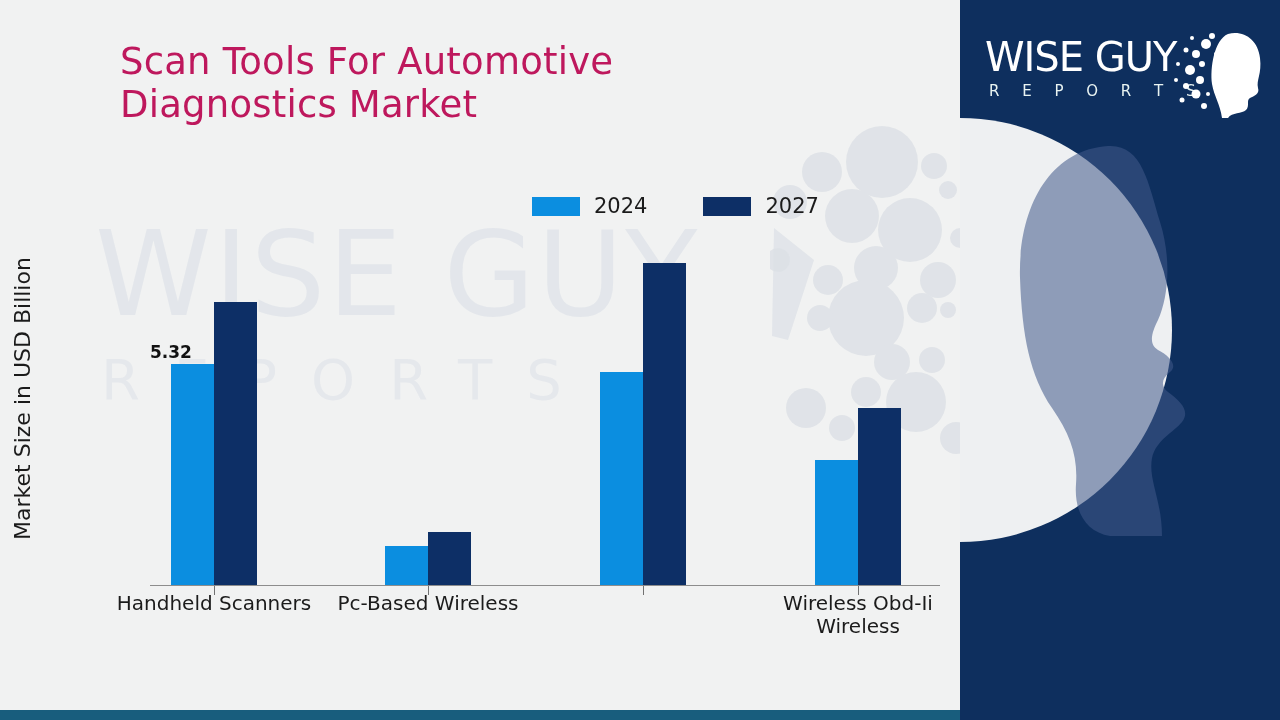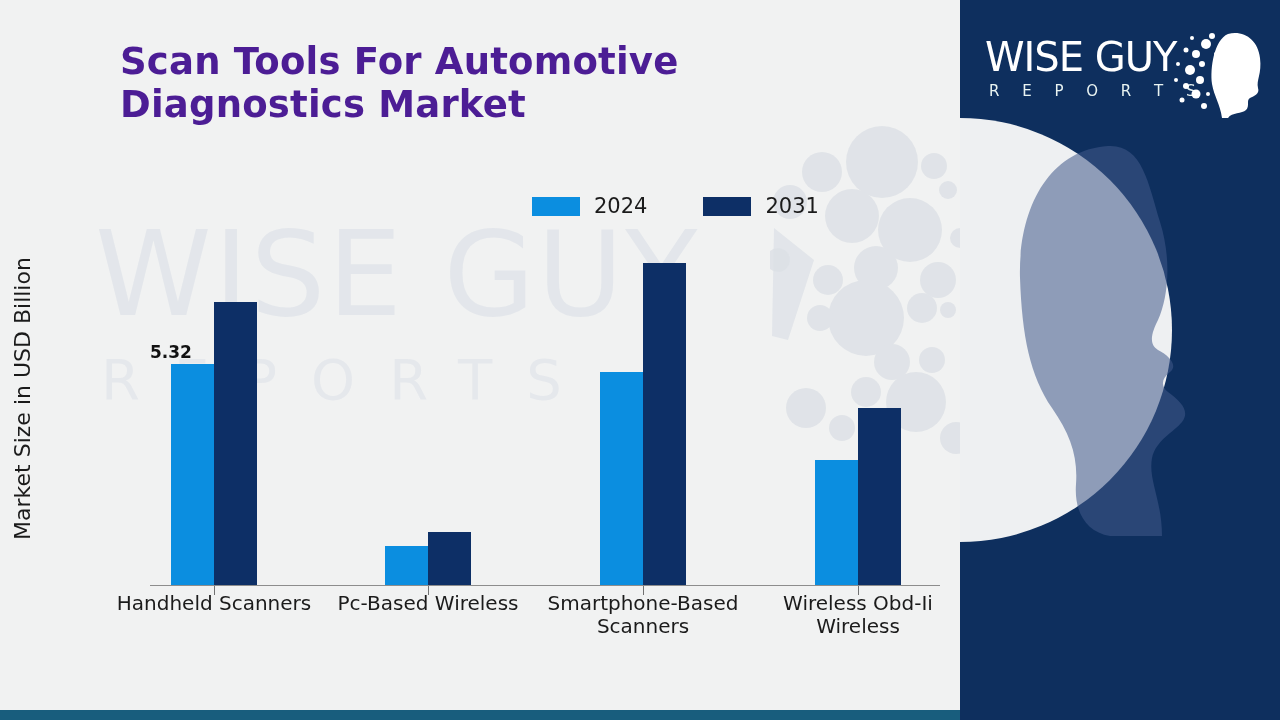--- a/index.html
+++ b/index.html
@@ -41,21 +41,21 @@
   .logo-reports{
     position:absolute;left:4px;top:50px;
     font-size:15px;letter-spacing:9px;color:#e9f4f2;font-weight:400;
     white-space:nowrap;
   }
   .logo-face{position:absolute;left:185px;top:-4px;width:95px;height:96px;}
 
   
   .title{
     position:absolute;left:120px;top:40px;width:620px;
-    color:#4c1d95;font-size:37px;line-height:43px;font-weight:700;
+    color:#be185d;font-size:37px;line-height:43px;font-weight:400;
     letter-spacing:.2px;
   }
 
   
   .watermark{
     position:absolute;left:95px;top:205px;width:800px;height:260px;
     pointer-events:none;user-select:none;
   }
   .wm-wise{
     position:absolute;left:0;top:0;font-size:118px;letter-spacing:2px;
@@ -140,39 +140,38 @@
 
   <div class="ylabel">Market Size in USD Billion</div>
 
   <div class="legend">
     <div class="legend-item">
       <span class="legend-swatch" style="background:#0b8ee0"></span>
       <span class="legend-label">2024</span>
     </div>
     <div class="legend-item">
       <span class="legend-swatch" style="background:#0d2f66"></span>
-      <span class="legend-label">2031</span>
+      <span class="legend-label">2027</span>
     </div>
   </div>
 
   <div class="plot" id="plot">
     <div class="baseline"></div>
   <div class="bar" style="left: 171px; height: 221px; background: rgb(11, 142, 224);"></div>
       <div class="barlabel" style="left: 150px; top: 342px;">5.32</div>
       <div class="bar" style="left: 214px; height: 283px; background: rgb(13, 47, 102);"></div>
       <div class="tick" style="left: 214px;"></div>
       <div class="catlabel" style="left: 104px;">Handheld Scanners</div>
       <div class="bar" style="left: 385px; height: 39px; background: rgb(11, 142, 224);"></div>
       <div class="bar" style="left: 428px; height: 53px; background: rgb(13, 47, 102);"></div>
       <div class="tick" style="left: 428px;"></div>
       <div class="catlabel" style="left: 318px;">Pc-Based Wireless</div>
       <div class="bar" style="left: 600px; height: 213px; background: rgb(11, 142, 224);"></div>
       <div class="bar" style="left: 643px; height: 322px; background: rgb(13, 47, 102);"></div>
       <div class="tick" style="left: 643px;"></div>
-      <div class="catlabel" style="left: 533px;">Smartphone-Based Scanners</div>
       <div class="bar" style="left: 815px; height: 125px; background: rgb(11, 142, 224);"></div>
       <div class="bar" style="left: 858px; height: 177px; background: rgb(13, 47, 102);"></div>
       <div class="tick" style="left: 858px;"></div>
       <div class="catlabel" style="left: 748px;">Wireless Obd-Ii Wireless</div>
     </div>
 </div>
 
 <div class="title">Scan Tools For Automotive Diagnostics Market</div>
 
 <div class="right-panel">

